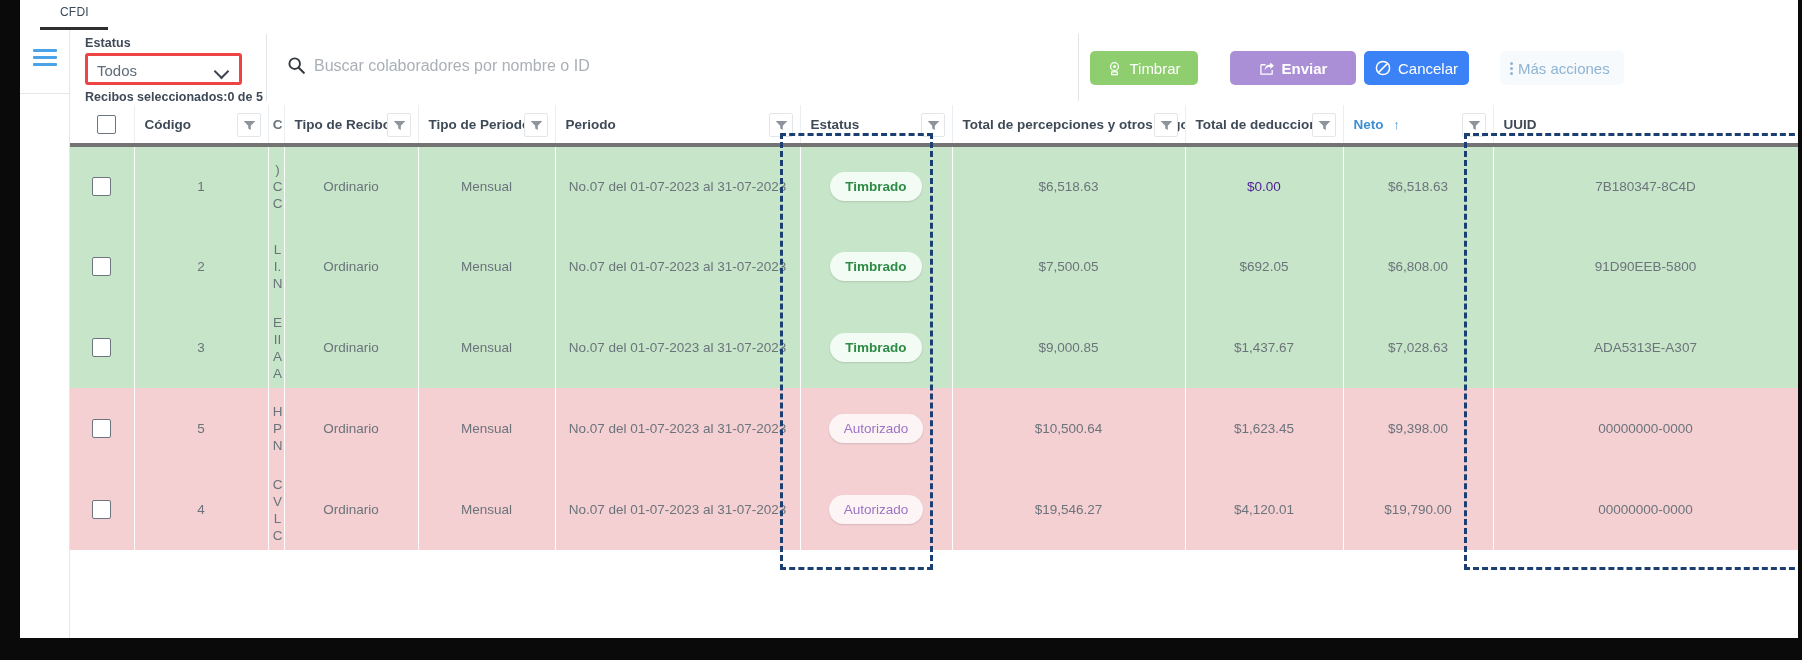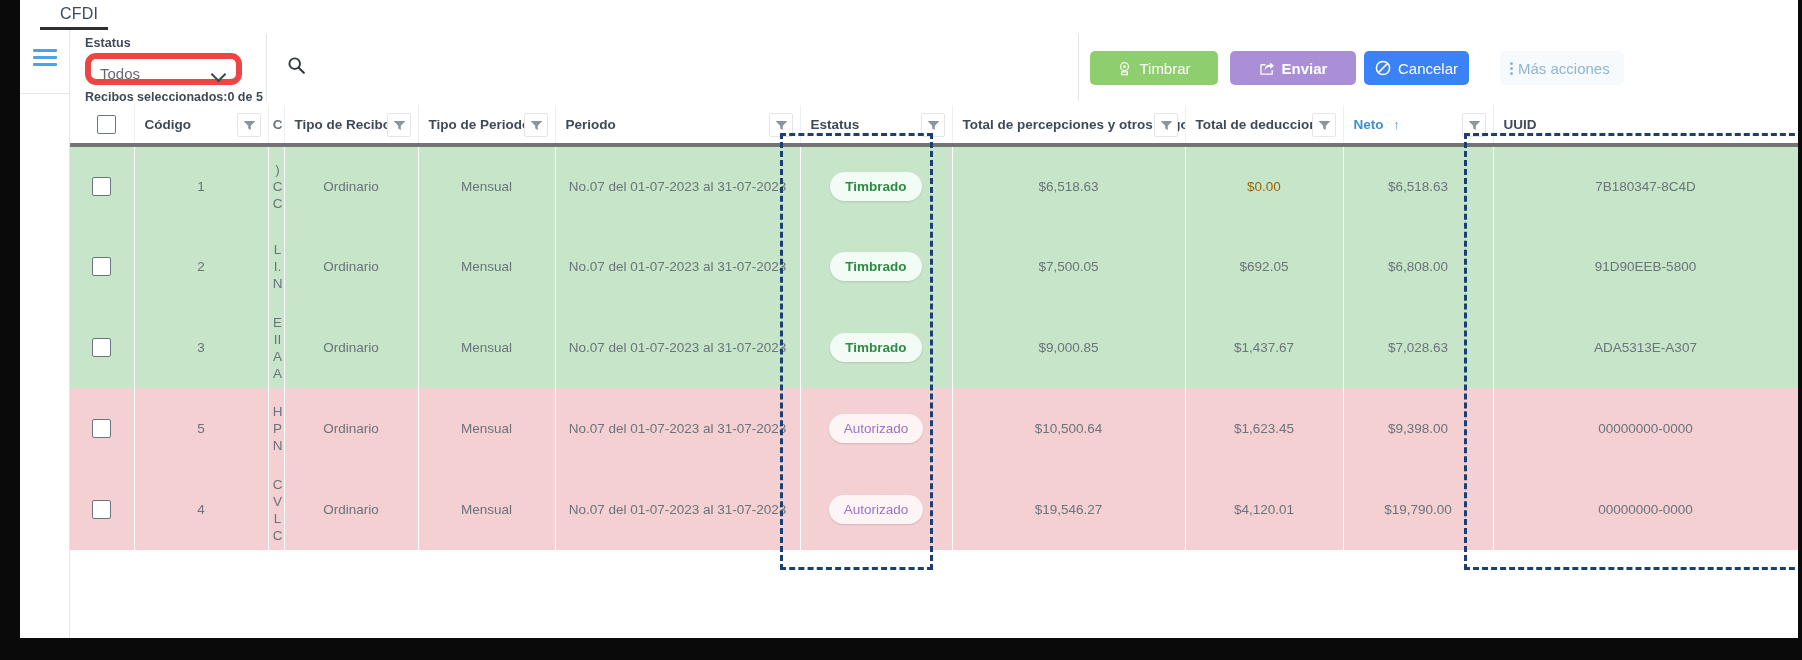--- a/index.html
+++ b/index.html
@@ -23,21 +23,21 @@
     left: 20px; top: 0;
     width: 1778px; height: 30px;
     background: #ffffff;
     border-bottom: 0;
   }
   .tab {
     position: absolute;
     left: 18px; top: 0;
     height: 30px;
     padding: 5px 22px 0 22px;
-    font-size: 16px;
+    font-size: 12px;
     color: #3b4a5a;
     background: #ffffff;
     letter-spacing: .2px;
   }
   .tab-underline {
     position: absolute;
     left: 20px; top: 27px;
     width: 68px; height: 4px;
     background: #2e2e2e;
   }
@@ -96,22 +96,22 @@
   .statuslabel {
     font-size: 12.5px;
     font-weight: bold;
     color: #3f4a57;
     margin-bottom: 3px;
     letter-spacing: .1px;
   }
   .selectbox {
     position: relative;
     width: 157px; height: 32px;
-    border: 6px solid #ef4444;
-    border-radius: 11px;
+    border: 3px solid #ef4444;
+    border-radius: 3px;
     background: #fff;
     cursor: pointer;
   }
   .selectbox .val {
     position: absolute;
     left: 9px; top: 6px;
     font-size: 15px;
     color: #5f6b77;
   }
   .chev {
@@ -181,21 +181,21 @@
     font-family: "Liberation Sans", sans-serif;
     font-size: 15px;
     cursor: pointer;
     display: flex;
     align-items: center;
     justify-content: center;
     gap: 7px;
     padding: 0 17px;
     white-space: nowrap;
   }
-  .btn-timbrar  { left: 1020px; width: 128px; background: #8ece6e; }
+  .btn-timbrar  { left: 1020px; width: 108px; background: #8ece6e; }
   .btn-enviar   { left: 1160px; width: 126px; background: #ab8fd6; font-weight: bold; }
   .btn-cancelar { left: 1294px; width: 105px; background: #3b82f6; }
   .btn-mas {
     position: absolute;
     left: 1430px; top: 21px;
     height: 34px;
     background: #f7fafc;
     border: none;
     border-radius: 5px;
     color: #8fb4d4;
@@ -266,21 +266,21 @@
     color: #6b737b;
     border-right: 1px solid rgba(255,255,255,.65);
     padding: 0 10px;
     vertical-align: middle;
     overflow: hidden;
     white-space: nowrap;
   }
   tr.row-green td { background: #c7e6c9; }
   tr.row-pink  td { background: #f4d0d3; }
   td.c-center { text-align: center; }
-  td.muted { color: #a16207; margin-top: 30px; }
+  td.muted { color: #4c1d95; margin-top: 30px; }
 
   
   td.clipcol, th.clipcol {
     padding: 0; text-align: center;
     color: #6b737b;
     font-size: 13.5px;
   }
   .cliptext {
     display: block;
     width: 14px;
@@ -346,20 +346,21 @@
       </div>
 
       <div class="tb-sep s1"></div>
       <div class="tb-sep s2"></div>
 
       <div class="searchwrap">
         <svg class="search-icon" viewBox="0 0 17 17">
           <circle cx="6.7" cy="6.7" r="5.3"></circle>
           <line x1="10.7" y1="10.7" x2="15.8" y2="15.8"></line>
         </svg>
+        <input class="searchinput" type="text" placeholder="Buscar colaboradores por nombre o ID" style="">
       </div>
 
       <button class="btn btn-timbrar">
         <span class="ico">
           <svg width="15" height="15" viewBox="0 0 16 16">
             <circle cx="8" cy="6" r="4.2" fill="none" stroke="#fff" stroke-width="1.3"></circle>
             <circle cx="8" cy="6" r="1.5" fill="#fff"></circle>
             <path d="M5 11.5 h6 v3 h-6 z" fill="none" stroke="#fff" stroke-width="1.3"></path>
           </svg>
         </span>

